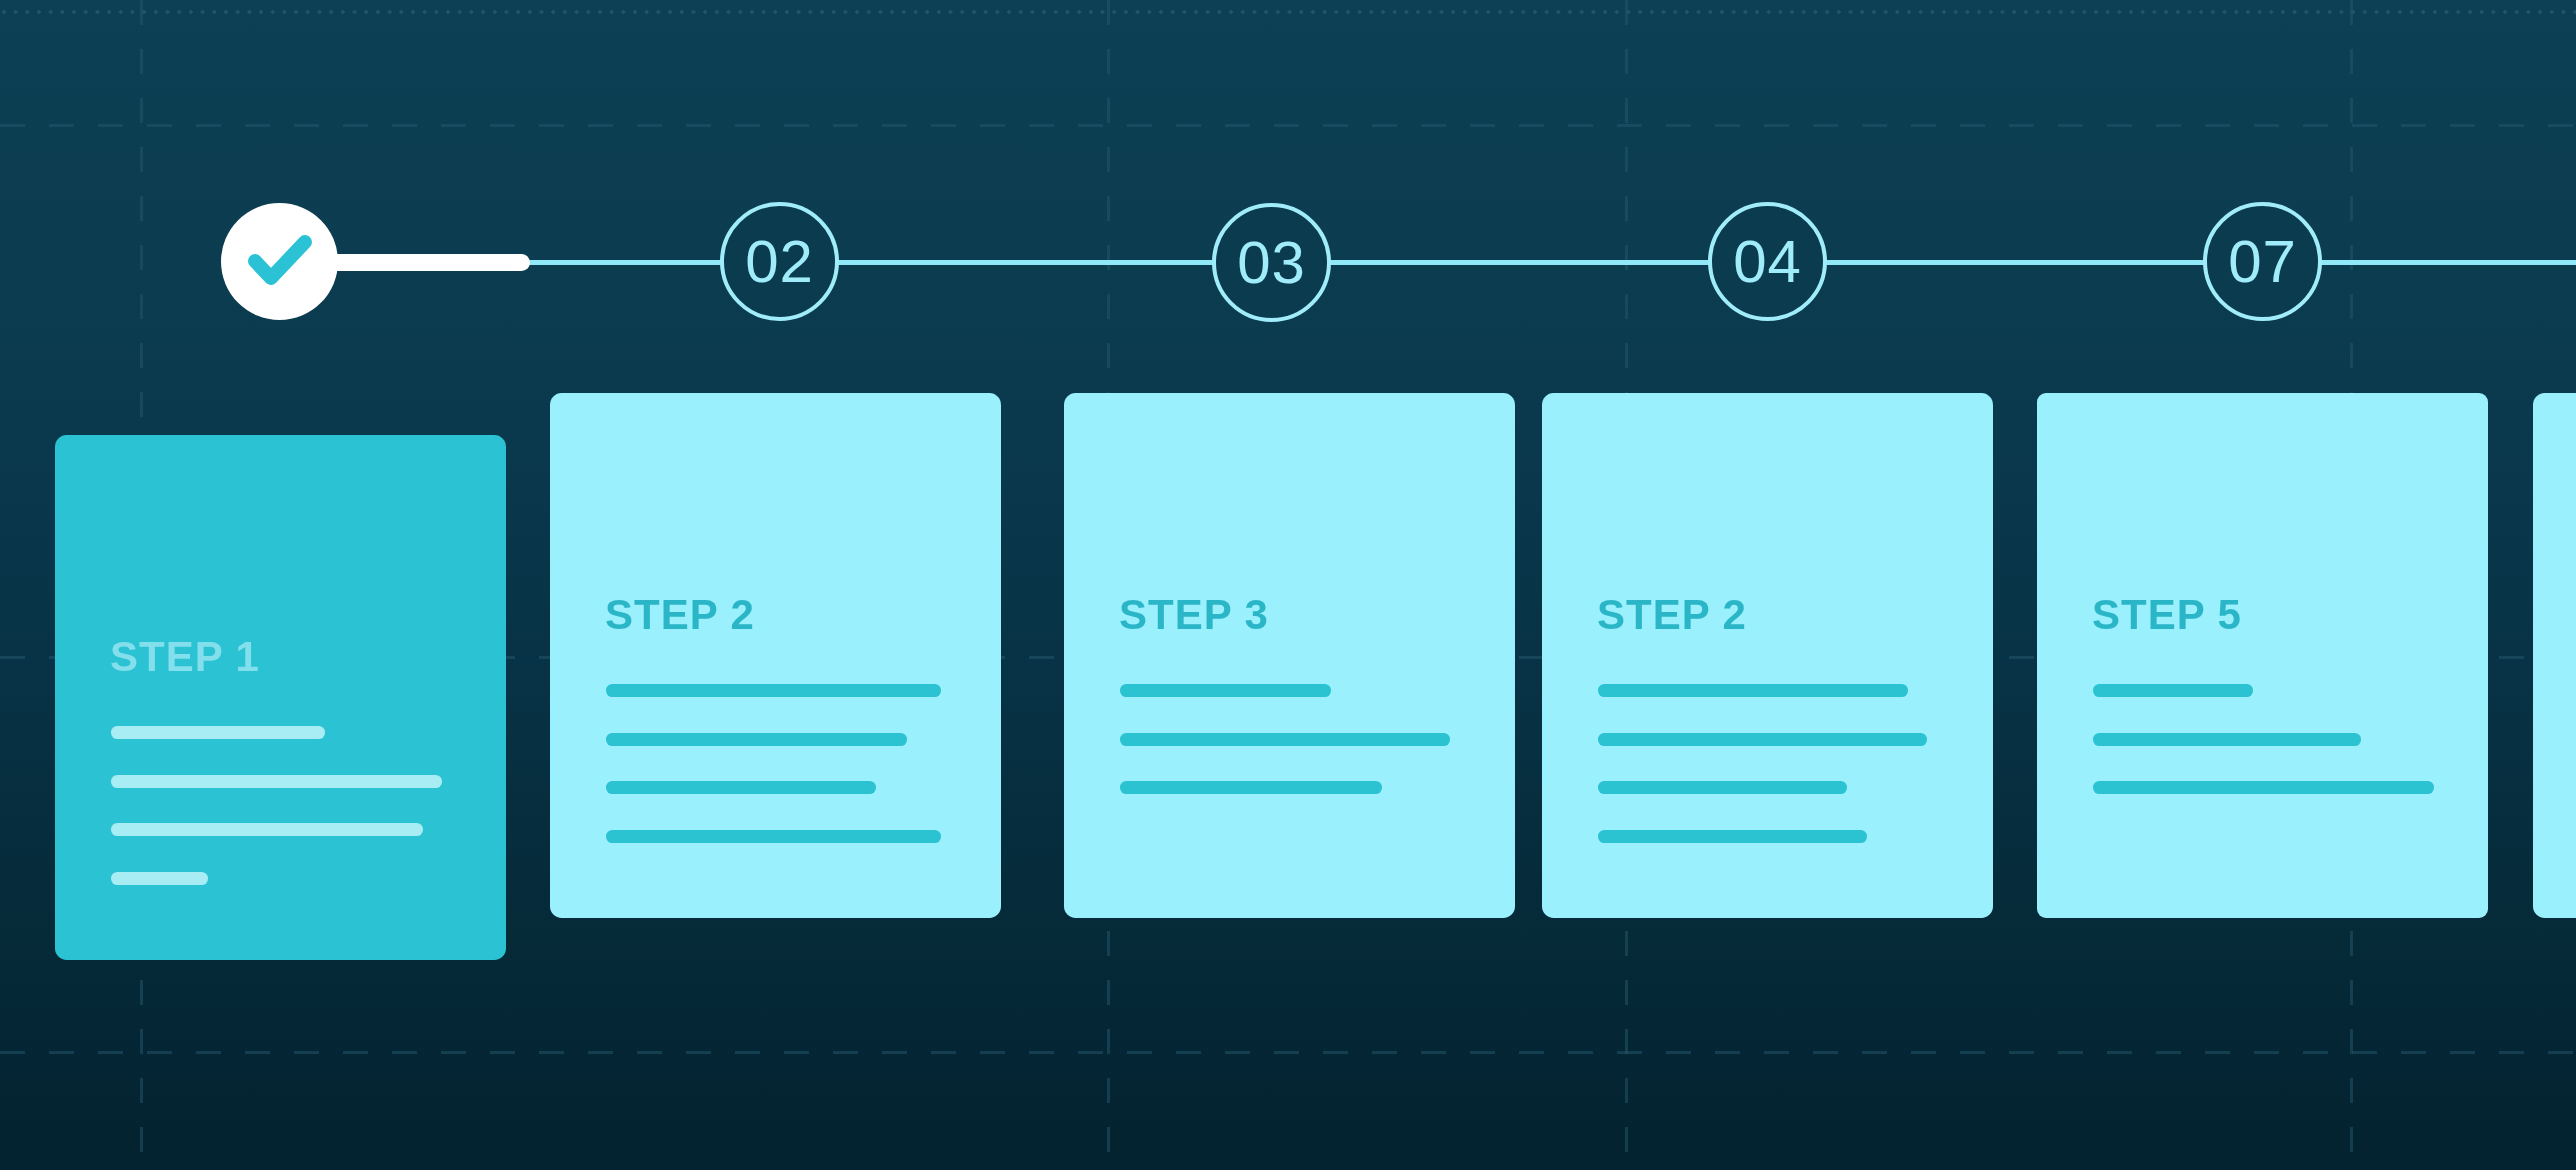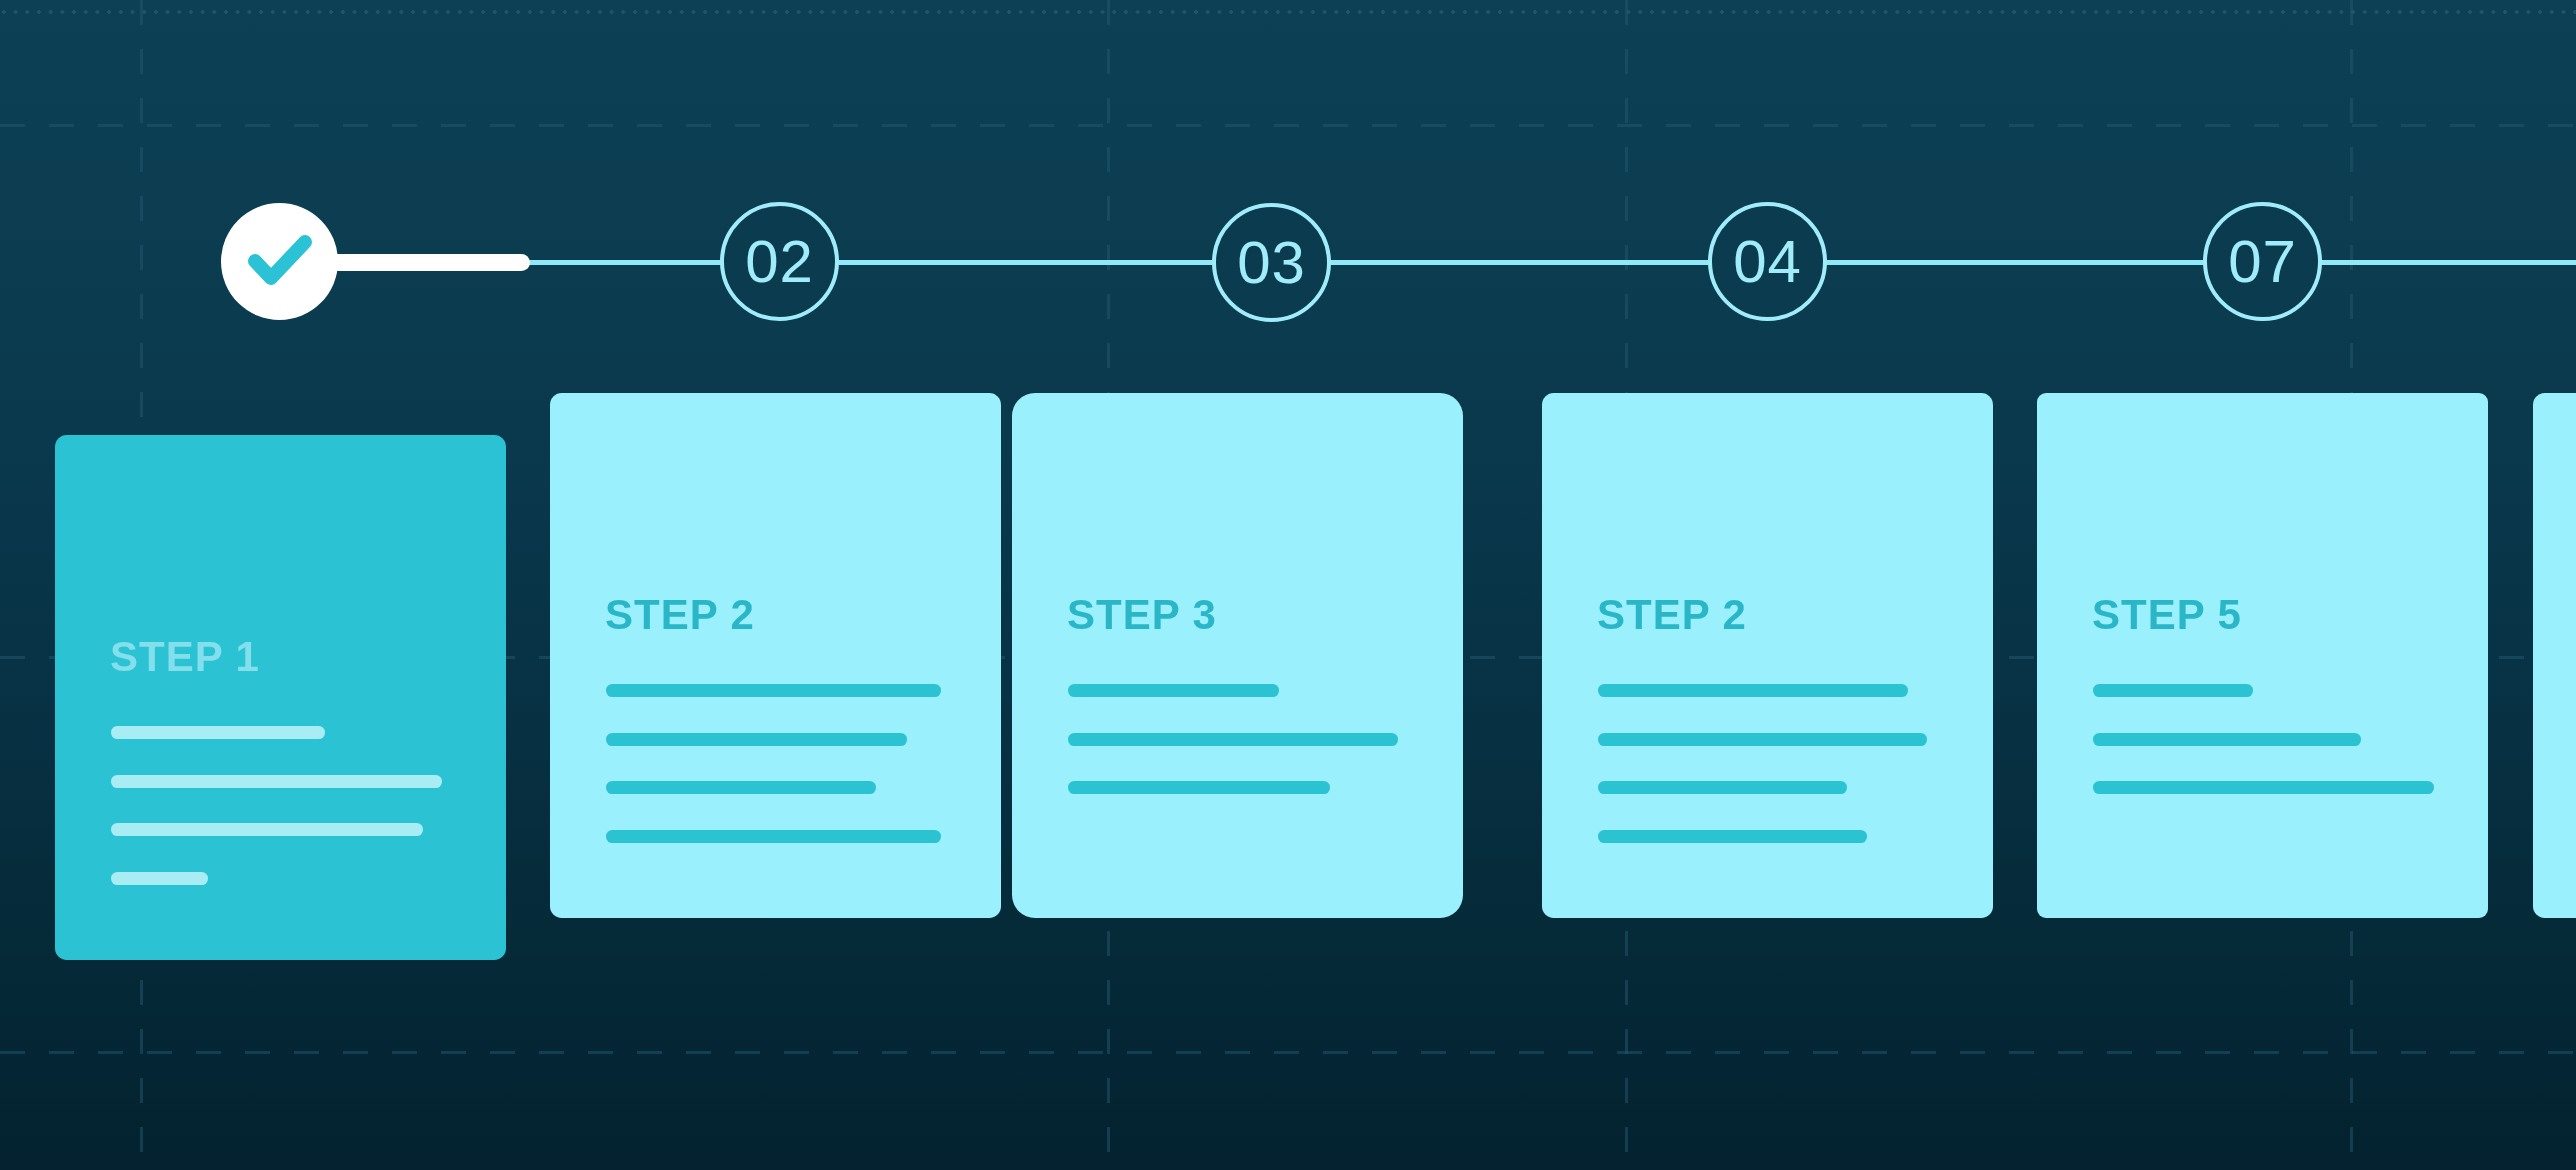--- a/index.html
+++ b/index.html
@@ -125,21 +125,21 @@
         <div class="ph-line" style="top: 388px; width: 312px;"></div>
         <div class="ph-line" style="top: 437px; width: 97px;"></div>
       </div>
       <div class="card light" style="left: 550px;">
         <div class="card-title">STEP 2</div>
         <div class="ph-line" style="top: 291px; width: 335px;"></div>
         <div class="ph-line" style="top: 340px; width: 301px;"></div>
         <div class="ph-line" style="top: 388px; width: 270px;"></div>
         <div class="ph-line" style="top: 437px; width: 335px;"></div>
       </div>
-      <div class="card light" style="left: 1012px; border-radius: 23px;">
+      <div class="card light" style="left: 1064px;">
         <div class="card-title">STEP 3</div>
         <div class="ph-line" style="top: 291px; width: 211px;"></div>
         <div class="ph-line" style="top: 340px; width: 330px;"></div>
         <div class="ph-line" style="top: 388px; width: 262px;"></div>
       </div>
       <div class="card light" style="left: 1542px;">
         <div class="card-title">STEP 2</div>
         <div class="ph-line" style="top: 291px; width: 310px;"></div>
         <div class="ph-line" style="top: 340px; width: 329px;"></div>
         <div class="ph-line" style="top: 388px; width: 249px;"></div>

